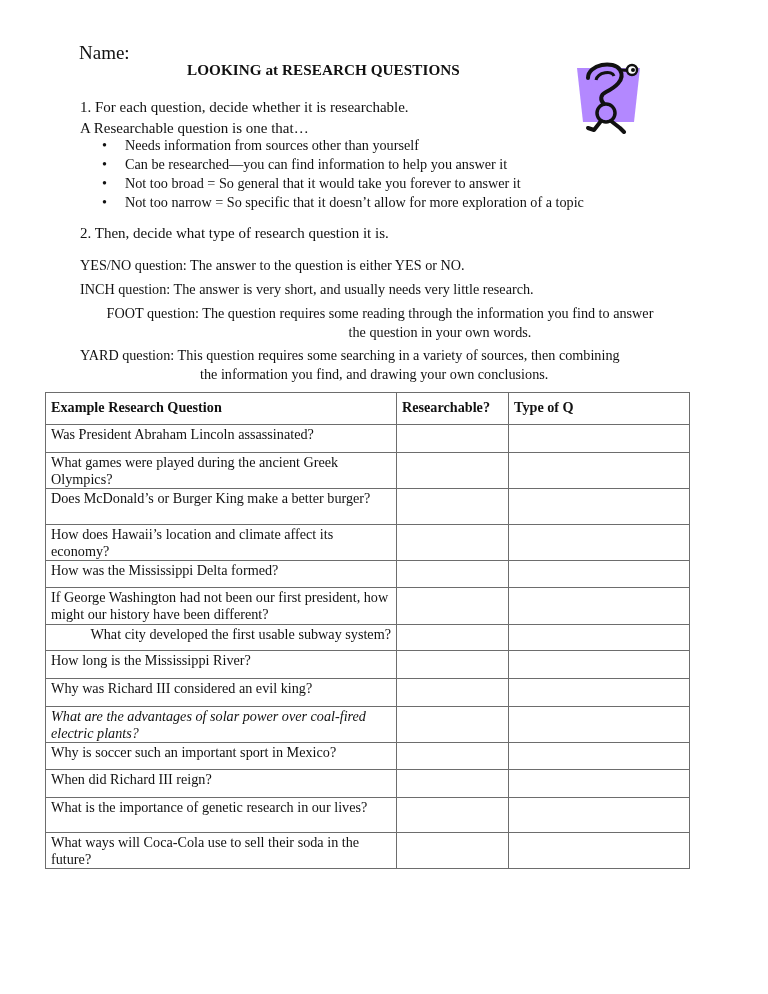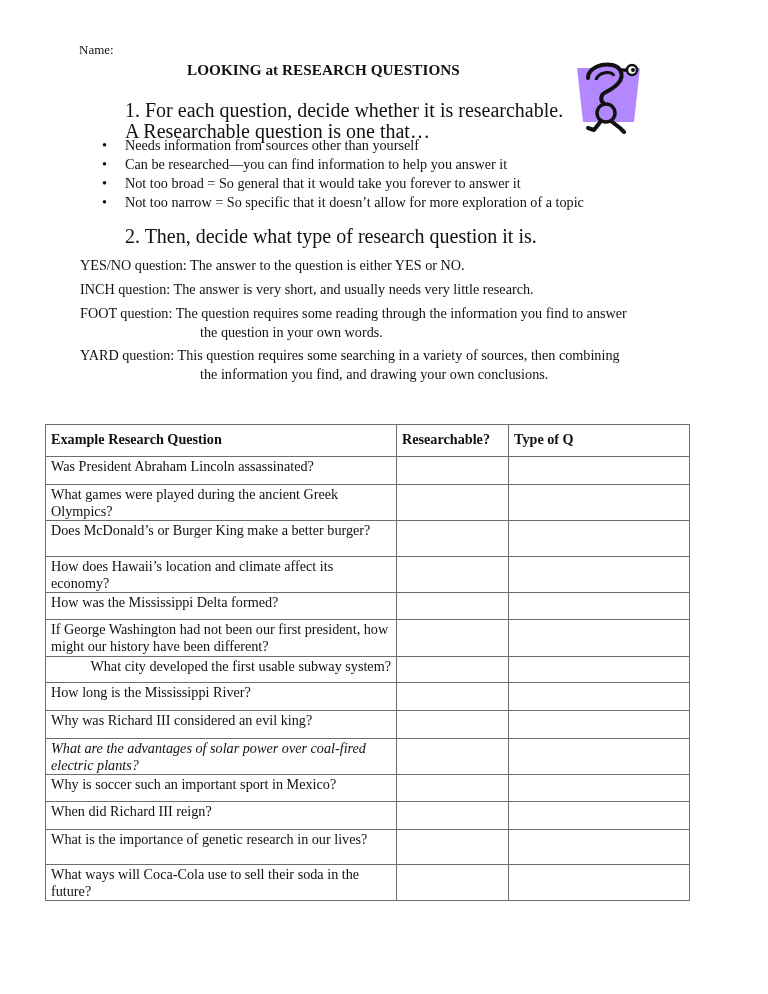--- a/index.html
+++ b/index.html
@@ -2,31 +2,31 @@
 <html><head>
 <meta charset="utf-8">
 <style>
   html, body { margin: 0; padding: 0; background: #ffffff; }
   body {
     width: 768px; height: 994px; position: relative; overflow: hidden;
     font-family: "Liberation Serif", "DejaVu Serif", serif;
     color: #111; font-size: 14.2px;
   }
   .abs { position: absolute; white-space: nowrap; }
-  .name-label { left: 79px; top: 42px; font-size: 13px; }
+  .name-label { left: 79px; top: 42px; font-size: 19px; }
   .title { left: 187px; top: 61px; font-weight: bold; font-size: 15.2px; letter-spacing: 0.05px; }
-  .line { left: 80px; font-size: 20px; margin-left: 45px; }
+  .line { left: 80px; font-size: 15px; }
   .bullet-row { left: 102px; font-size: 14.2px; }
   .bullet-dot { display: inline-block; width: 23px; }
   .def { left: 80px; font-size: 14.2px; line-height: 19px; white-space: normal; width: 600px; }
   .def .cont { display: block; padding-left: 129px; }
   .icon { left: 574px; top: 58px; width: 70px; height: 76px; }
 
   table.qt {
-    position: absolute; left: 45px; top: 424px;
+    position: absolute; left: 45px; top: 392px;
     width: 644px; border-collapse: collapse;
     font-size: 14.2px; table-layout: fixed;
   }
   table.qt td, table.qt th {
     border: 1px solid #6d6d6d; padding: 1px 5px 0 5px; vertical-align: top;
     line-height: 17px; text-align: left;
   }
   table.qt th { font-weight: bold; height: 25px; padding-top: 6px; }
   table.qt col.c1 { width: 351px; }
   table.qt col.c2 { width: 112px; }
@@ -76,21 +76,21 @@
   <div class="abs line" style="top:225px;">2. Then, decide what type of research question it is.</div>
 
   <div class="abs def" style="top:256px;">
     <span>YES/NO question:</span>
     <span>The answer to the question is either YES or NO.</span>
   </div>
   <div class="abs def" style="top:280px;">
     <span>INCH question:</span>
     <span>The answer is very short, and usually needs very little research.</span>
   </div>
-  <div class="abs def" style="top:304px;">
+  <div class="abs def" style="top:304px;text-align:center;">
     <span>FOOT question:</span>
     <span>The question requires some reading through the information you find to answer</span>
     <span class="cont" style="padding-left:120px;">the question in your own words.</span>
   </div>
   <div class="abs def" style="top:346px;">
     <span>YARD question:</span>
     <span>This question requires some searching in a variety of sources, then combining</span>
     <span class="cont" style="padding-left:120px;">the information you find, and drawing your own conclusions.</span>
   </div>
 

